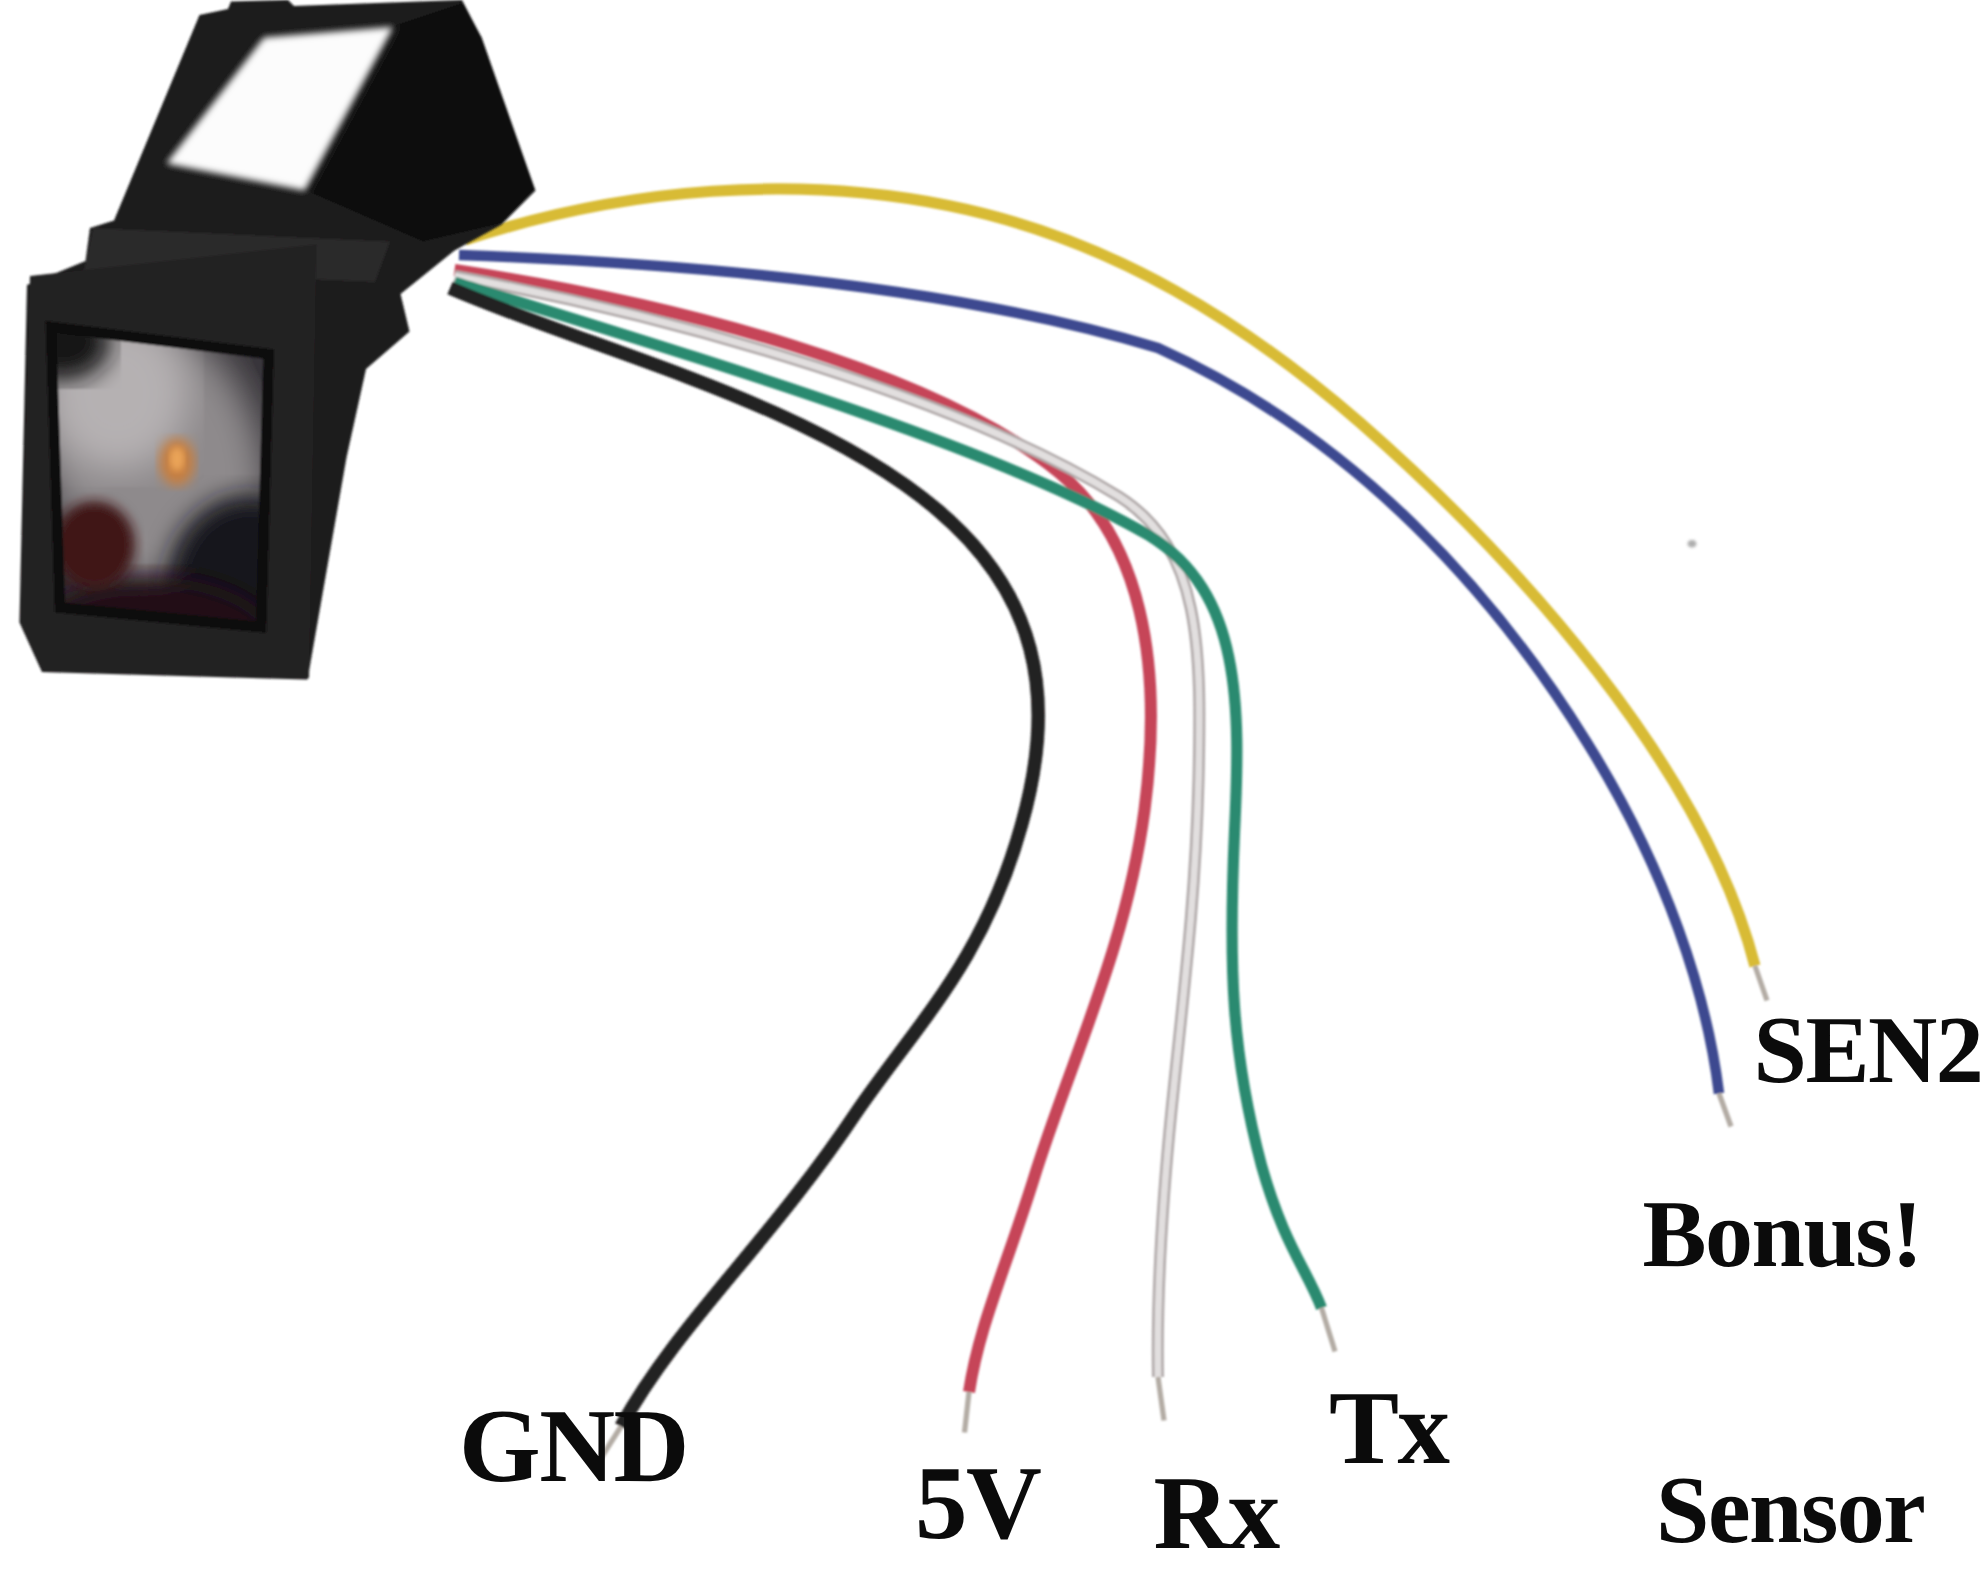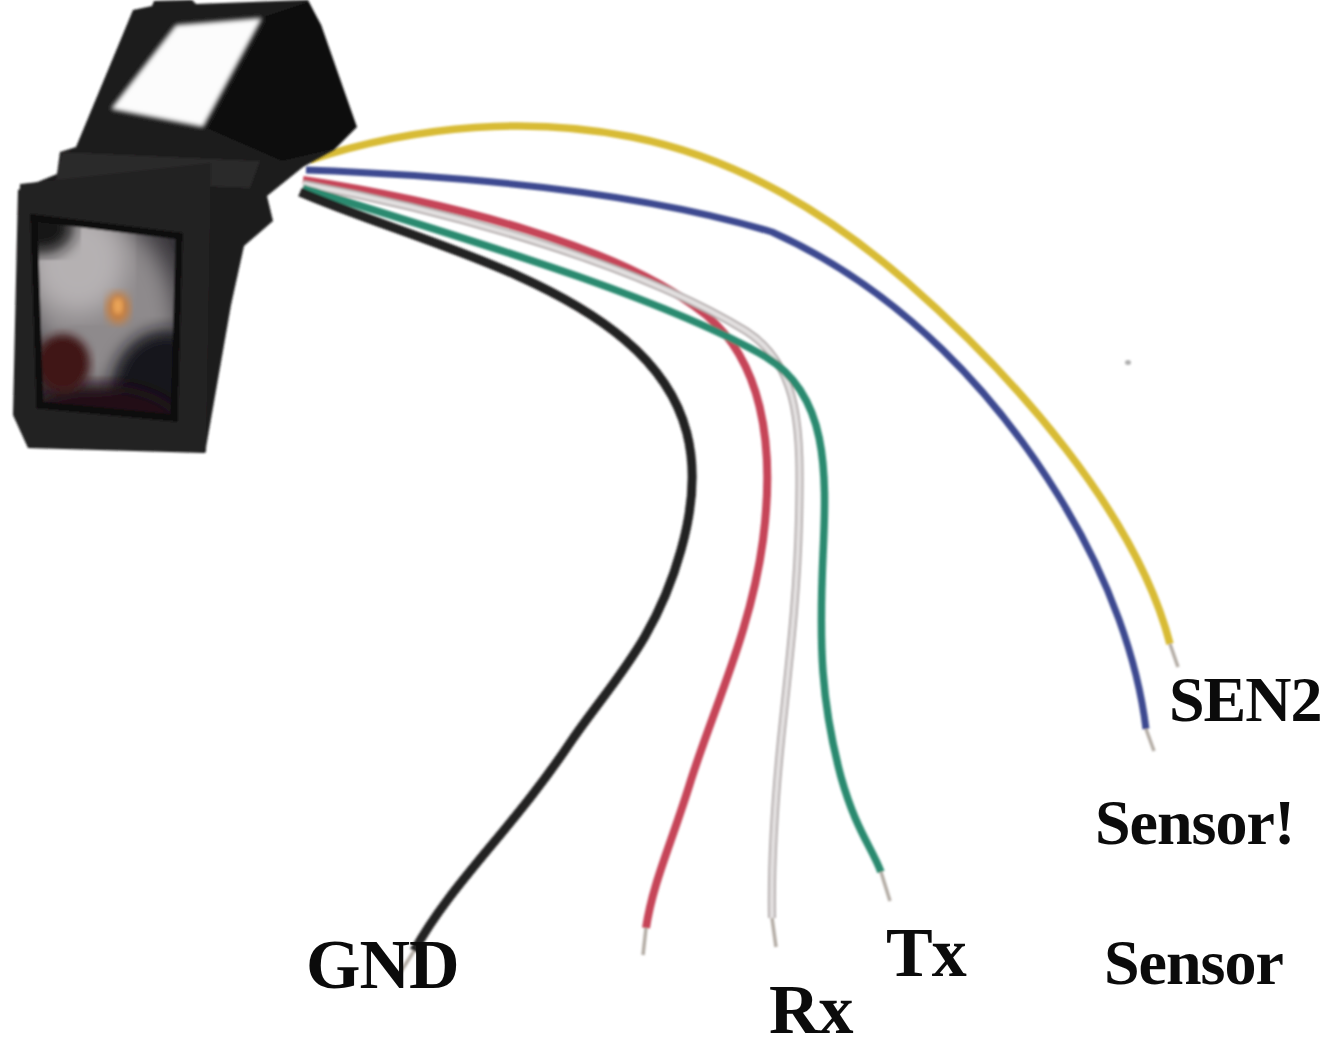--- a/index.html
+++ b/index.html
@@ -22,21 +22,21 @@
   .lbl.bottom{font-size:70px;}
   .lbl.right{font-size:64px;}
   #lbl-gnd{left:306px;top:930px;}
   #lbl-5v{left:610px;top:968px;}
   #lbl-rx{left:769px;top:975px;}
   #lbl-tx{left:886px;top:918px;text-align:center;}
   #lbl-sen2{left:1169px;top:668px;text-align:center;}
   #lbl-sen1{left:1169px;top:735px;}
   #lbl-bonus{left:1095px;top:791px;}
   #lbl-proximity{left:1056px;top:858px;}
-  #lbl-sensor{left:1104px;top:931px;}
+  #lbl-sensor{left:1104px;top:975px;}
   .speck{
     position:absolute;left:1125px;top:360px;
     width:6px;height:5px;border-radius:50%;
     background:#9a9a9a;filter:blur(1px);opacity:.8;
   }
 </style>
 </head>
 <body>
 
 <div id="canvas">
@@ -116,19 +116,20 @@
       </g>
 
       <path fill="none" stroke="#0d0d0d" stroke-width="7" d="M 34,218 L 179,236 L 174,418 L 40,405 Z"></path>
     </g>
 
   </svg>
 
   <div class="speck"></div>
 
   <div id="lbl-gnd" class="lbl bottom">GND</div>
+  <div id="lbl-5v" class="lbl bottom">5V</div>
   <div id="lbl-rx" class="lbl bottom">Rx</div>
   <div id="lbl-tx" class="lbl bottom">Tx</div>
   <div id="lbl-sen2" class="lbl right">SEN2</div>
-  <div id="lbl-bonus" class="lbl right">Sensor!</div>
+  <div id="lbl-bonus" class="lbl right">Bonus!</div>
   <div id="lbl-sensor" class="lbl right">Sensor</div>
 
 </div>
 
 </body></html>

